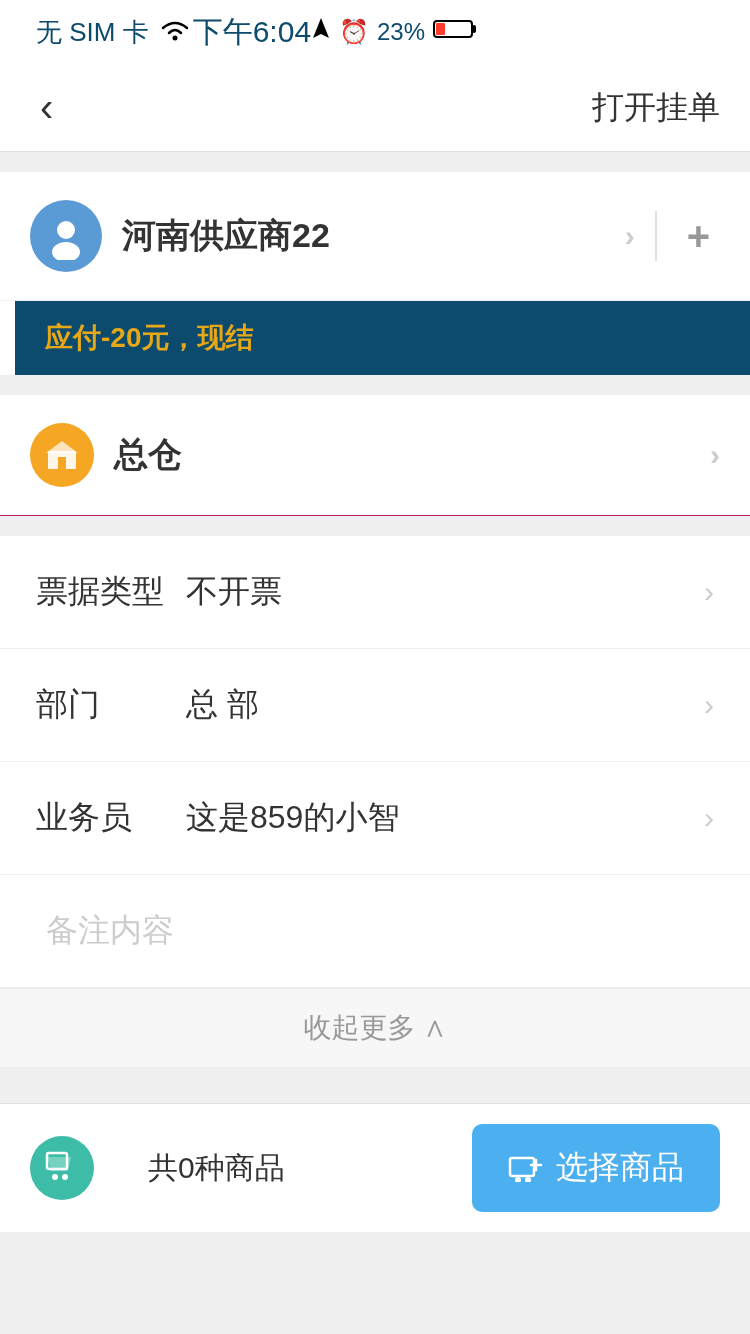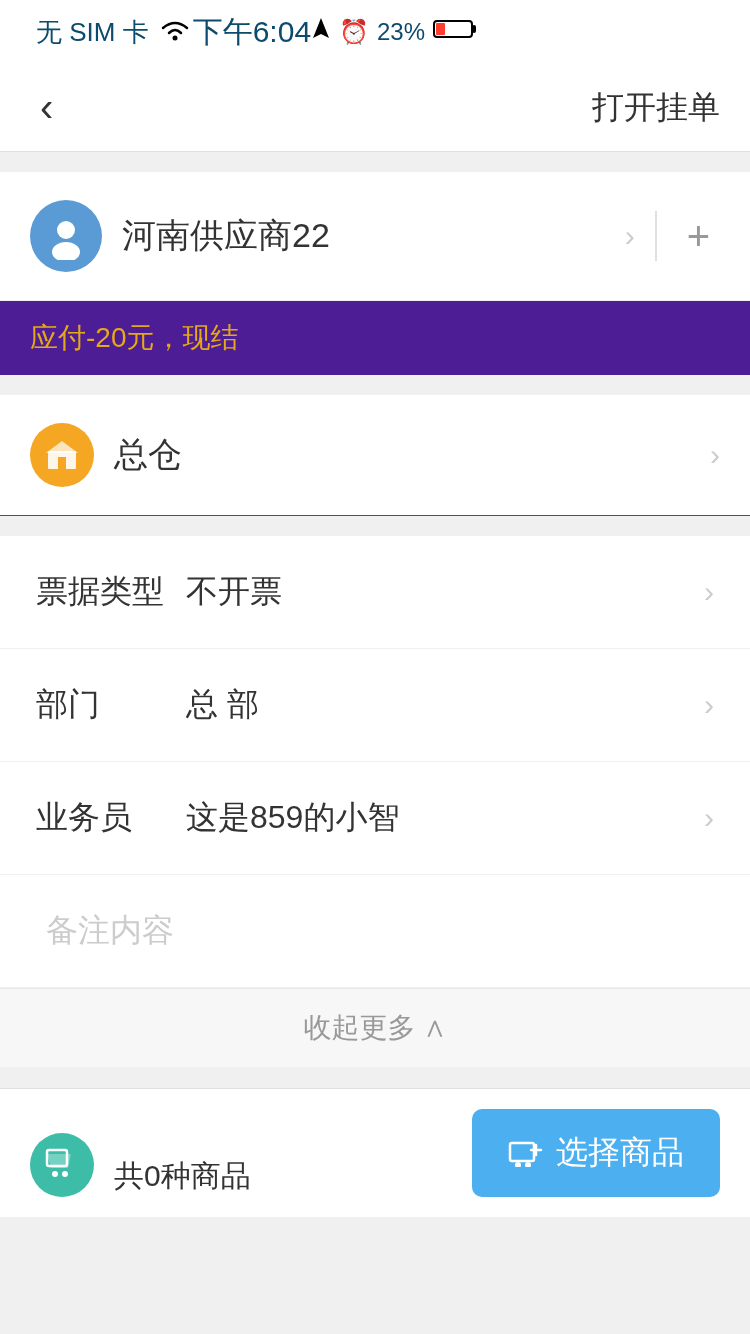--- a/index.html
+++ b/index.html
@@ -59,20 +59,21 @@
     
     .section-gap {
       height: 20px;
       background: #f0f0f0;
     }
 
     
     .card {
       background: #fff;
       margin: 0;
+      font-weight: bold;
     }
 
     
     .supplier-row {
       display: flex;
       align-items: center;
       padding: 28px 30px;
       background: #fff;
       border-bottom: 1px solid #f0f0f0;
     }
@@ -107,24 +108,25 @@
       background: #e0e0e0;
     }
     .plus-icon {
       color: #999;
       font-size: 40px;
       padding: 0 10px;
     }
 
     
     .notice-bar {
-      background: #4c1d95;
+      background: #0c4a6e;
       padding: 18px 30px;
       font-size: 28px;
       color: #e6a817;
+      margin-left: 15px;
     }
 
     
     .row-item {
       display: flex;
       align-items: center;
       padding: 28px 30px;
       background: #fff;
       border-bottom: 1px solid #be185d;
       cursor: pointer;
@@ -196,23 +198,24 @@
       color: #999;
       cursor: pointer;
       border-top: 1px solid #e8e8e8;
     }
 
     
     .bottom-bar {
       background: #fff;
       border-top: 1px solid #e0e0e0;
       display: flex;
-      align-items: flex-end;
+      align-items: center;
       padding: 20px 30px;
-      margin-top: 1px;
+      margin-top: 16px;
+      gap: 34px;
     }
     .product-icon-circle {
       width: 64px;
       height: 64px;
       border-radius: 50%;
       background: #3dbda7;
       display: flex;
       align-items: center;
       justify-content: center;
       margin-right: 20px;

